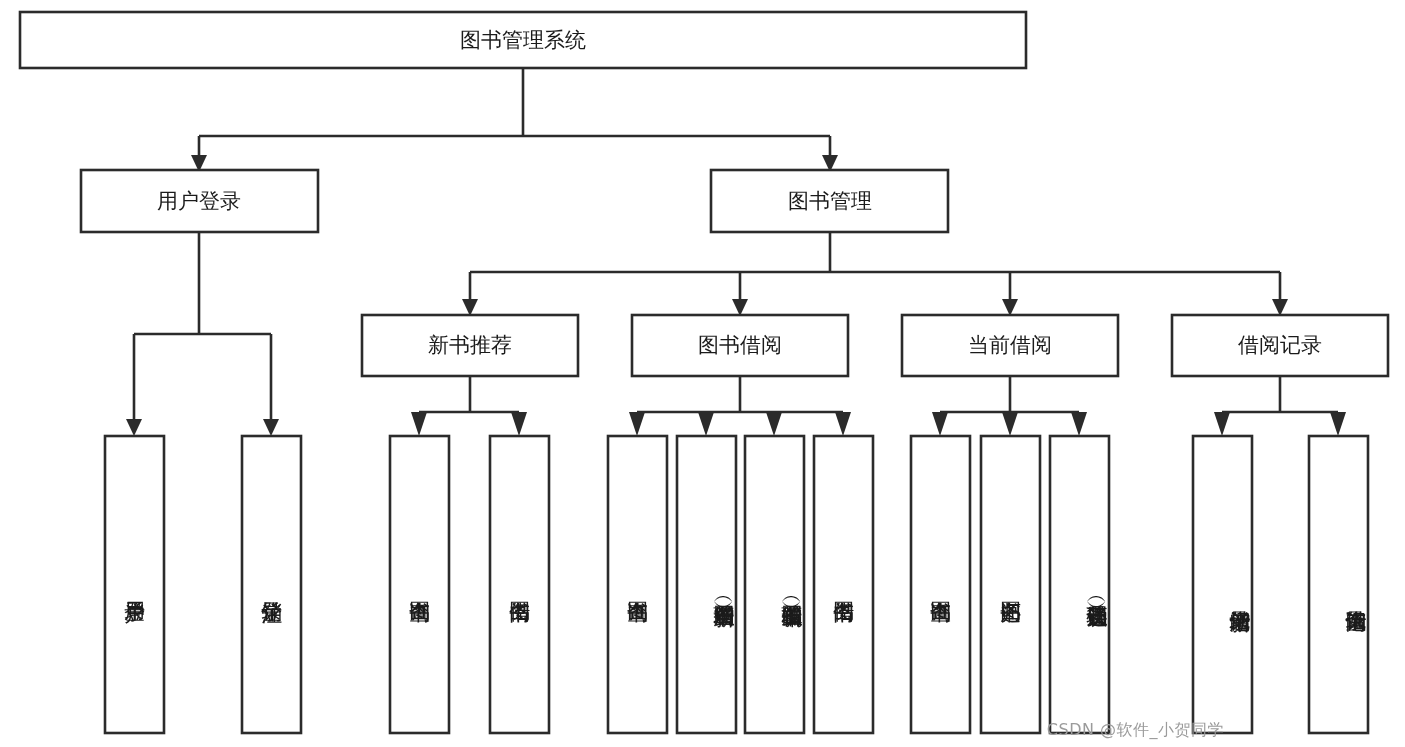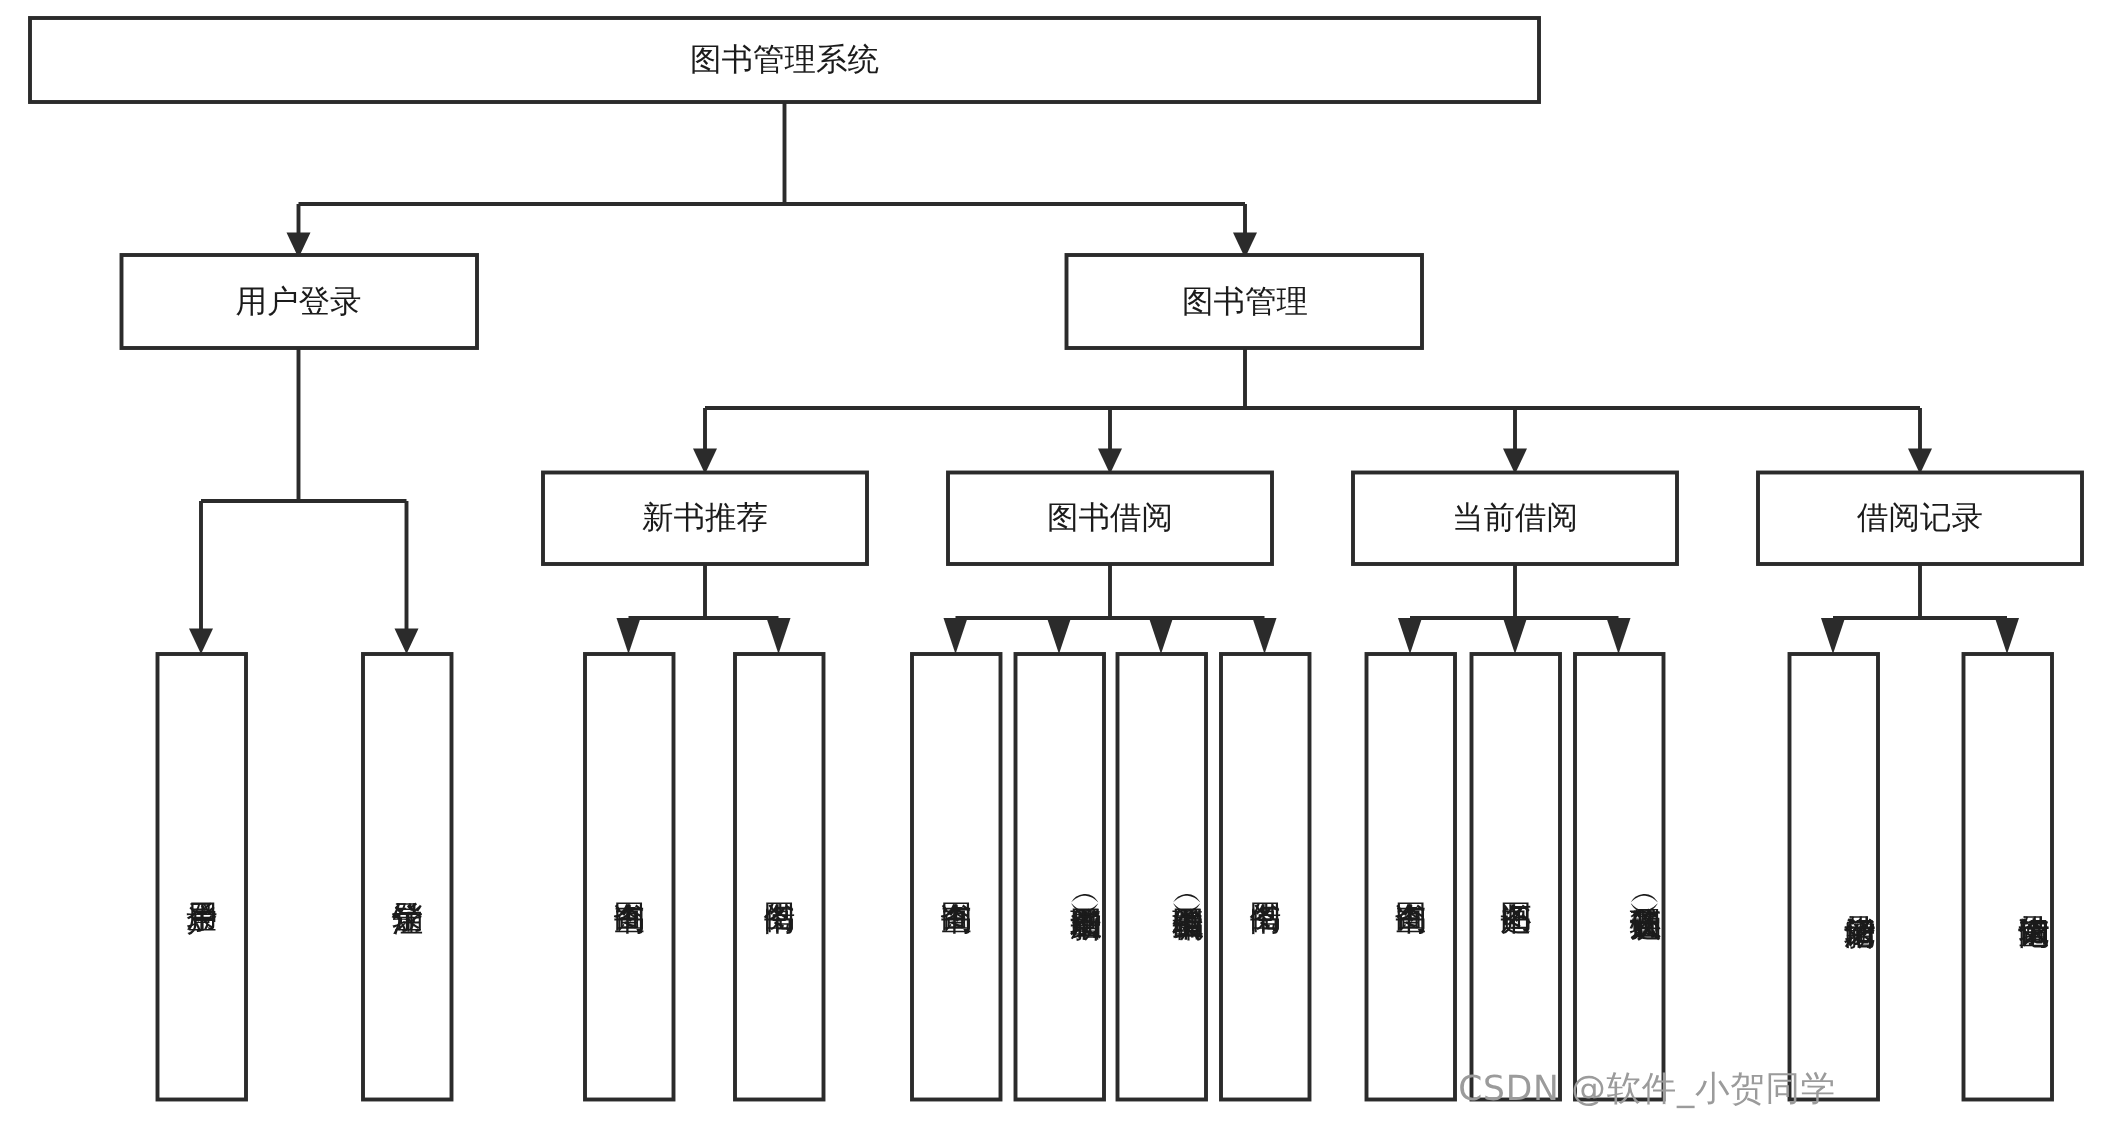--- a/index.html
+++ b/index.html
@@ -48,21 +48,21 @@
     font-size: 21px;
     fill: #1b1b1b;
     text-anchor: middle;
     dominant-baseline: middle;
   }
   .watermark-text {
     position: absolute;
     right: 8px;
     bottom: 6px;
     font-family: "DejaVu Sans", "Liberation Sans", sans-serif;
-    font-size: 23px;
+    font-size: 16px;
     color: #9b9b9b;
     letter-spacing: 0.5px;
     white-space: nowrap;
     pointer-events: none;
   }
   
   .vlabel {
     position: absolute;
     font-family: "DejaVu Sans", "Liberation Sans", sans-serif;
     font-size: 21px;

